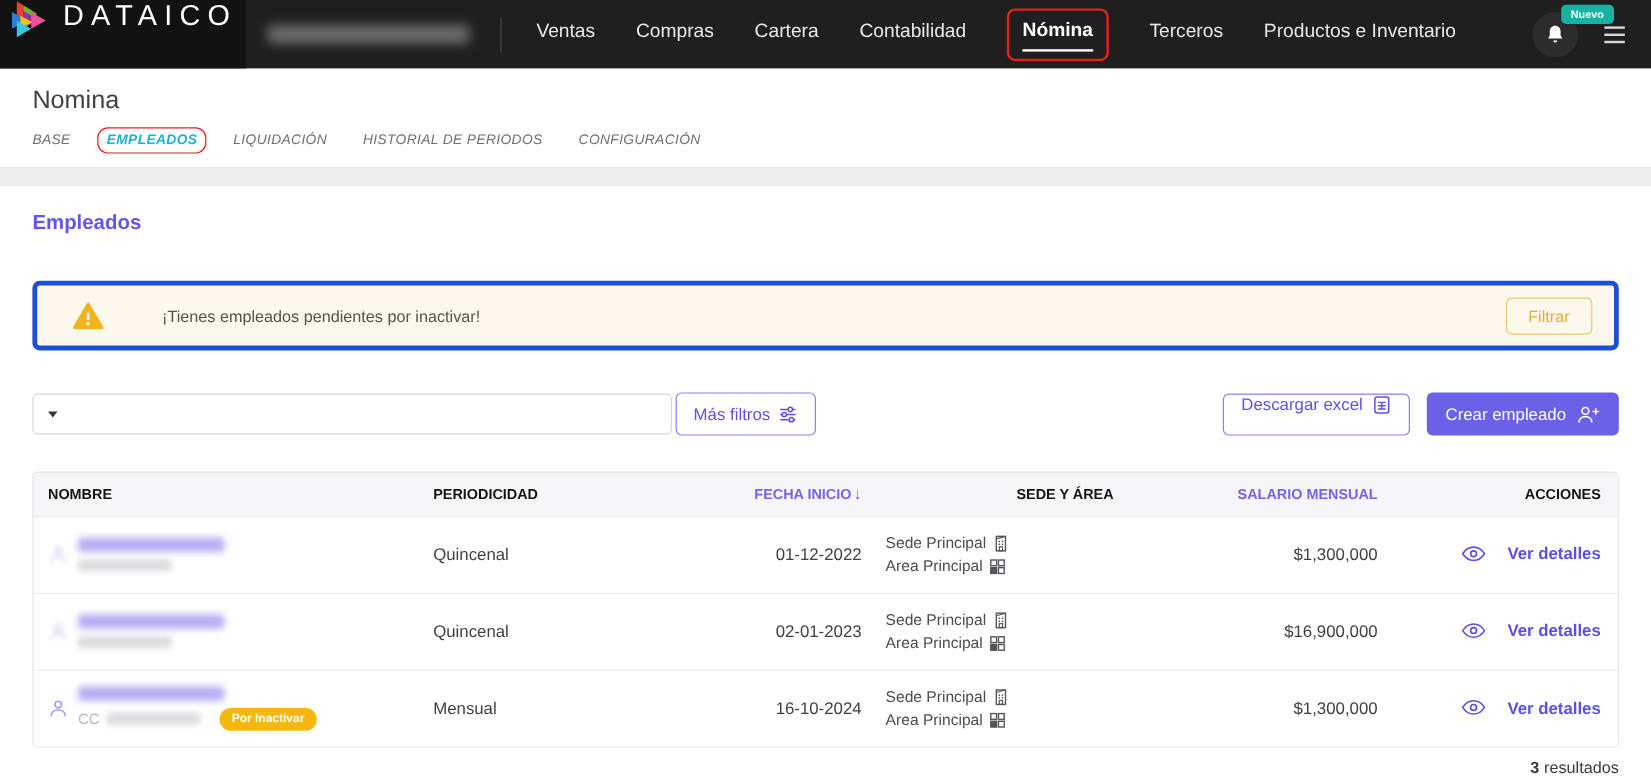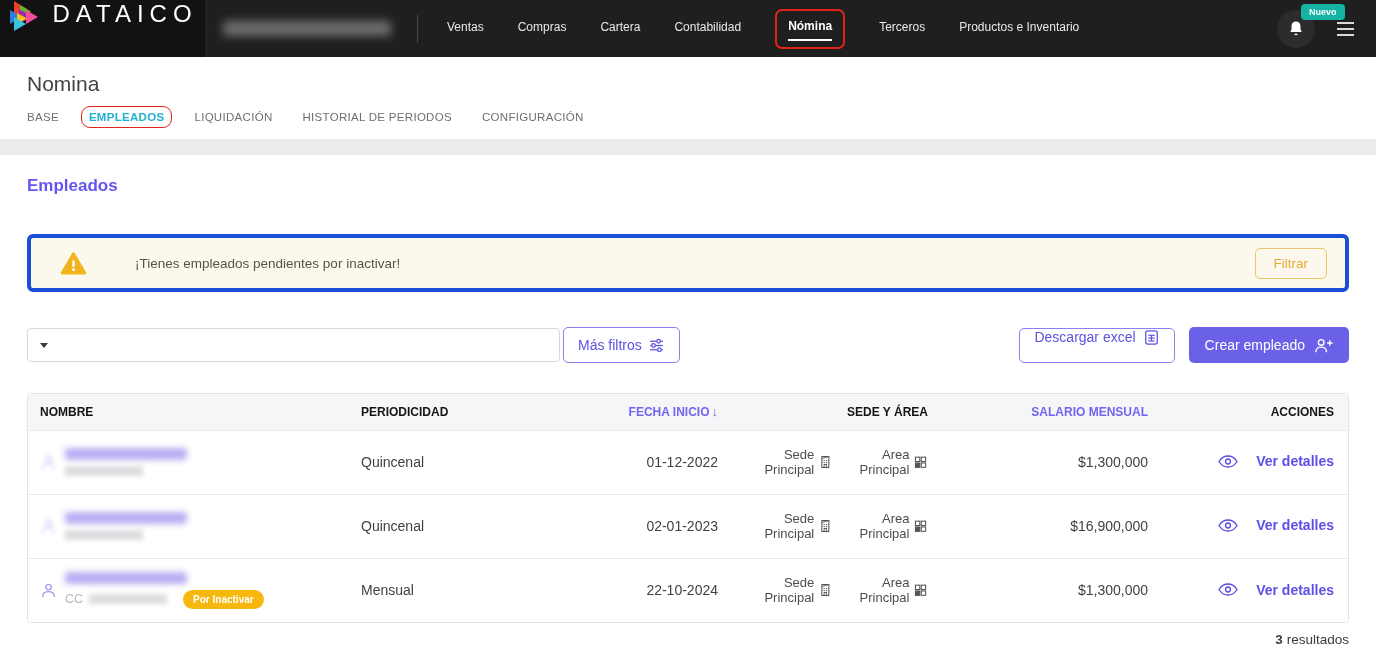--- a/index.html
+++ b/index.html
@@ -9,41 +9,41 @@
   
   .navbar { height:57px; background:#1f1f1f; display:flex; align-items:center; }
   .logo-section { width:205px; height:100%; background:#121212; display:flex;
     align-items:flex-start; justify-content:center; gap:11px; flex:none; }
   .logo-mark { width:34px; height:34px; flex:none; }
   .brand { color:#fff; font-size:24px; letter-spacing:6px; font-weight:400; }
   .company-blob { width:168px; height:15px; background:#8f8f8f; border-radius:3px;
     filter:blur(5px); opacity:.7; margin:0 26px 0 18px; flex:none; }
   .nav-divider { width:1px; height:28px; background:#474747; flex:none; }
   .primary-nav { display:flex; align-items:center; margin-left:29px; }
-  .nav-item { color:#e8e8e8; font-size:12px; margin-right:34px; cursor:pointer;
+  .nav-item { color:#e8e8e8; font-size:16px; margin-right:34px; cursor:pointer;
     position:relative; padding:10px 0 14px; white-space:nowrap; }
   .nav-item.active { font-weight:700; color:#fff; padding:10px 13px 16px; }
   .nav-item.active::before { content:''; position:absolute; inset:0;
     border:2px solid #e2231a; border-radius:7px; }
   .nav-item.active::after { content:''; position:absolute; left:13px; right:13px;
     bottom:8px; height:2px; background:#fff; }
   .nav-right { margin-left:auto; display:flex; align-items:center; gap:22px;
     padding-right:22px; }
   .bell-wrap { position:relative; width:38px; height:38px; border-radius:50%;
     background:#2c2c2c; display:flex; align-items:center; justify-content:center; }
   .nuevo-badge { position:absolute; top:-6px; left:24px; background:#16b2a4;
     color:#fff; font-size:9px; font-weight:700; padding:3px 8px; border-radius:4px;
     white-space:nowrap; }
   .hamburger { display:flex; flex-direction:column; gap:4px; cursor:pointer; }
   .hamburger span { display:block; width:17px; height:2px; background:#d9d9d9; }
 
   
   .page-head { padding:15px 27px 0; }
   .page-title { font-size:21px; color:#414147; font-weight:400; }
-  .tabs { display:flex; align-items:center; gap:30px; margin-top:15px; }
+  .tabs { display:flex; align-items:center; gap:30px; margin-top:15px;font-style:italic; }
   .tab { font-size:11.5px; letter-spacing:.3px; color:#6f6f73; cursor:pointer;
     position:relative; white-space:nowrap; }
   .tab.active { color:#1fb1d2; font-weight:700; }
   .tab.annotated::before { content:''; position:absolute; inset:-5px -8px;
     border:1.5px solid #e2231a; border-radius:9px; }
   .band { height:16px; background:#ececec; margin-top:16px; }
 
   
   .content { padding:0 27px; }
   .section-title { margin-top:21px; font-size:17px; font-weight:700; color:#6355ef; }
@@ -104,21 +104,21 @@
   tr:not(.has-cc) .p-icon { filter:blur(2px); opacity:.55; }
   .name-lines { display:flex; flex-direction:column; gap:6px; }
   .blob { border-radius:3px; }
   .name-blob { width:122px; height:12px; background:#b6aef4; filter:blur(3px); }
   .sub-line { display:flex; align-items:center; gap:6px; }
   .cc-label { font-size:12.5px; color:#b9b9c0; }
   .sub-blob { width:78px; height:10px; background:#dcdcdf; filter:blur(2.5px); }
   .status-badge { background:#f6b80e; color:#fff; font-size:10px; font-weight:700;
     padding:4px 10px; border-radius:10px; margin-left:10px; white-space:nowrap; }
 
-  .sede-cell { display:flex; flex-direction:row; gap:3px; align-items:flex-start; }
+  .sede-cell { display:flex; flex-direction:column; gap:3px; align-items:flex-start; }
   .sede-line { display:flex; align-items:center; gap:4px; font-size:13px;
     color:#4c4c52; }
 
   .ver-link { display:inline-flex; align-items:center; gap:18px; color:#5b4fe6;
     font-weight:700; font-size:14px; cursor:pointer; text-decoration:none;text-align:right; }
 
   .results-line { margin-top:9px; text-align:right; font-size:13.5px; color:#3a3a40; }
   .results-line b { margin-right:4px; }
 </style>
 </head>
@@ -369,21 +369,21 @@
           <div class="blob name-blob"></div>
           <div class="sub-line">
             <span class="cc-label">CC</span>
             <span class="blob sub-blob"></span>
             <span class="status-badge">Por Inactivar</span>
           </div>
         </div>
       </div>
     </td>
     <td class="c-period">Mensual</td>
-    <td class="c-date">22-10-2024</td>
+    <td class="c-date">16-10-2024</td>
     <td class="c-sede">
       <div class="sede-cell">
         <div class="sede-line">
           <span>Sede Principal</span>
           <svg width="16" height="16" viewBox="0 0 18 18">
             <rect x="4.8" y="2.2" width="8.6" height="13.6" fill="none" stroke="#54545a" stroke-width="1.3"></rect>
             <path d="M4.8 4.6 13.4 2.2" fill="none" stroke="#54545a" stroke-width="1.1"></path>
             <rect x="7.6" y="12" width="3" height="3.8" fill="none" stroke="#54545a" stroke-width="1.1"></rect>
             <circle cx="7.6" cy="7" r=".8" fill="#54545a"></circle>
                     <circle cx="10.6" cy="7" r=".8" fill="#54545a"></circle>

